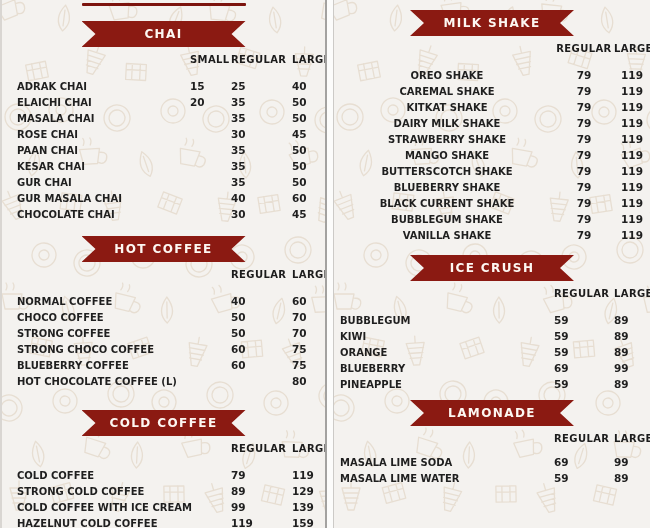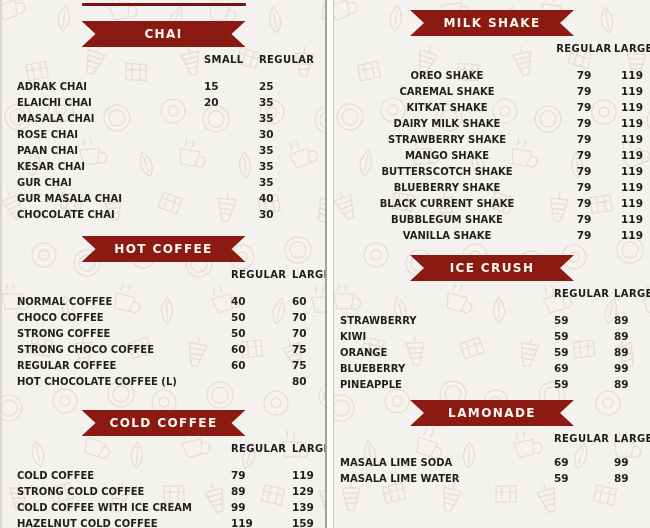--- a/index.html
+++ b/index.html
@@ -43,21 +43,21 @@
   }
   .ribbon-remnant {
     width: 164px; height: 3px; margin: 3px auto 0;
     background: #7c140e; border-radius: 1px;
   }
 
   
   .row { display: grid; align-items: center; height: 16px; white-space: nowrap; }
   .page-left  .row { padding-left: 15px; }
   .page-right .row { padding-left: 6px; }
-  .page-left  .cols-3 { grid-template-columns: 173px 41px 61px 1fr; gap: 14px; }
+  .page-left  .cols-3 { grid-template-columns: 173px 41px 61px 1fr; }
   .page-left  .cols-2 { grid-template-columns: 214px 61px 1fr; }
   .page-right .cols-2 { grid-template-columns: 214px 60px 1fr; }
 
   .header-row { margin-top: 5px; height: 14px; }
   .col-header { font-weight: bold; font-size: 10px; letter-spacing: 0.4px; color: #1c1c1c; }
   .items { margin-top: 12px; }
   .name-cell  { font-weight: bold; font-size: 10px; color: #1f1f1f; overflow: hidden; }
   .price-cell { font-weight: bold; font-size: 10.5px; color: #1f1f1f; }
 
   
@@ -255,21 +255,21 @@
               <span class="price-cell">70</span>
             </div>
 
   <div class="row item-row cols-2">
     <span class="name-cell">STRONG CHOCO COFFEE</span>
   <span class="price-cell">60</span>
               <span class="price-cell">75</span>
             </div>
 
   <div class="row item-row cols-2">
-    <span class="name-cell">REGULAR COFFEE</span>
+    <span class="name-cell">BLUEBERRY COFFEE</span>
   <span class="price-cell">60</span>
               <span class="price-cell">75</span>
             </div>
 
   <div class="row item-row cols-2">
     <span class="name-cell">HOT CHOCOLATE COFFEE (L)</span>
   <span class="price-cell"></span>
               <span class="price-cell">80</span>
             </div>
 </div>
@@ -469,21 +469,21 @@
     <div class="ribbon">
       <span class="ribbon-title">ICE CRUSH</span>
     </div>
     <div class="row header-row cols-2">
       <span class="name-cell"></span>
     <span class="col-header">REGULAR</span>
             <span class="col-header">LARGE</span>
           </div>
     <div class="items">
   <div class="row item-row cols-2">
-    <span class="name-cell">STRAWBERRY</span>
+    <span class="name-cell">BUBBLEGUM</span>
   <span class="price-cell">59</span>
               <span class="price-cell">89</span>
             </div>
 
   <div class="row item-row cols-2">
     <span class="name-cell">KIWI</span>
   <span class="price-cell">59</span>
               <span class="price-cell">89</span>
             </div>
 

